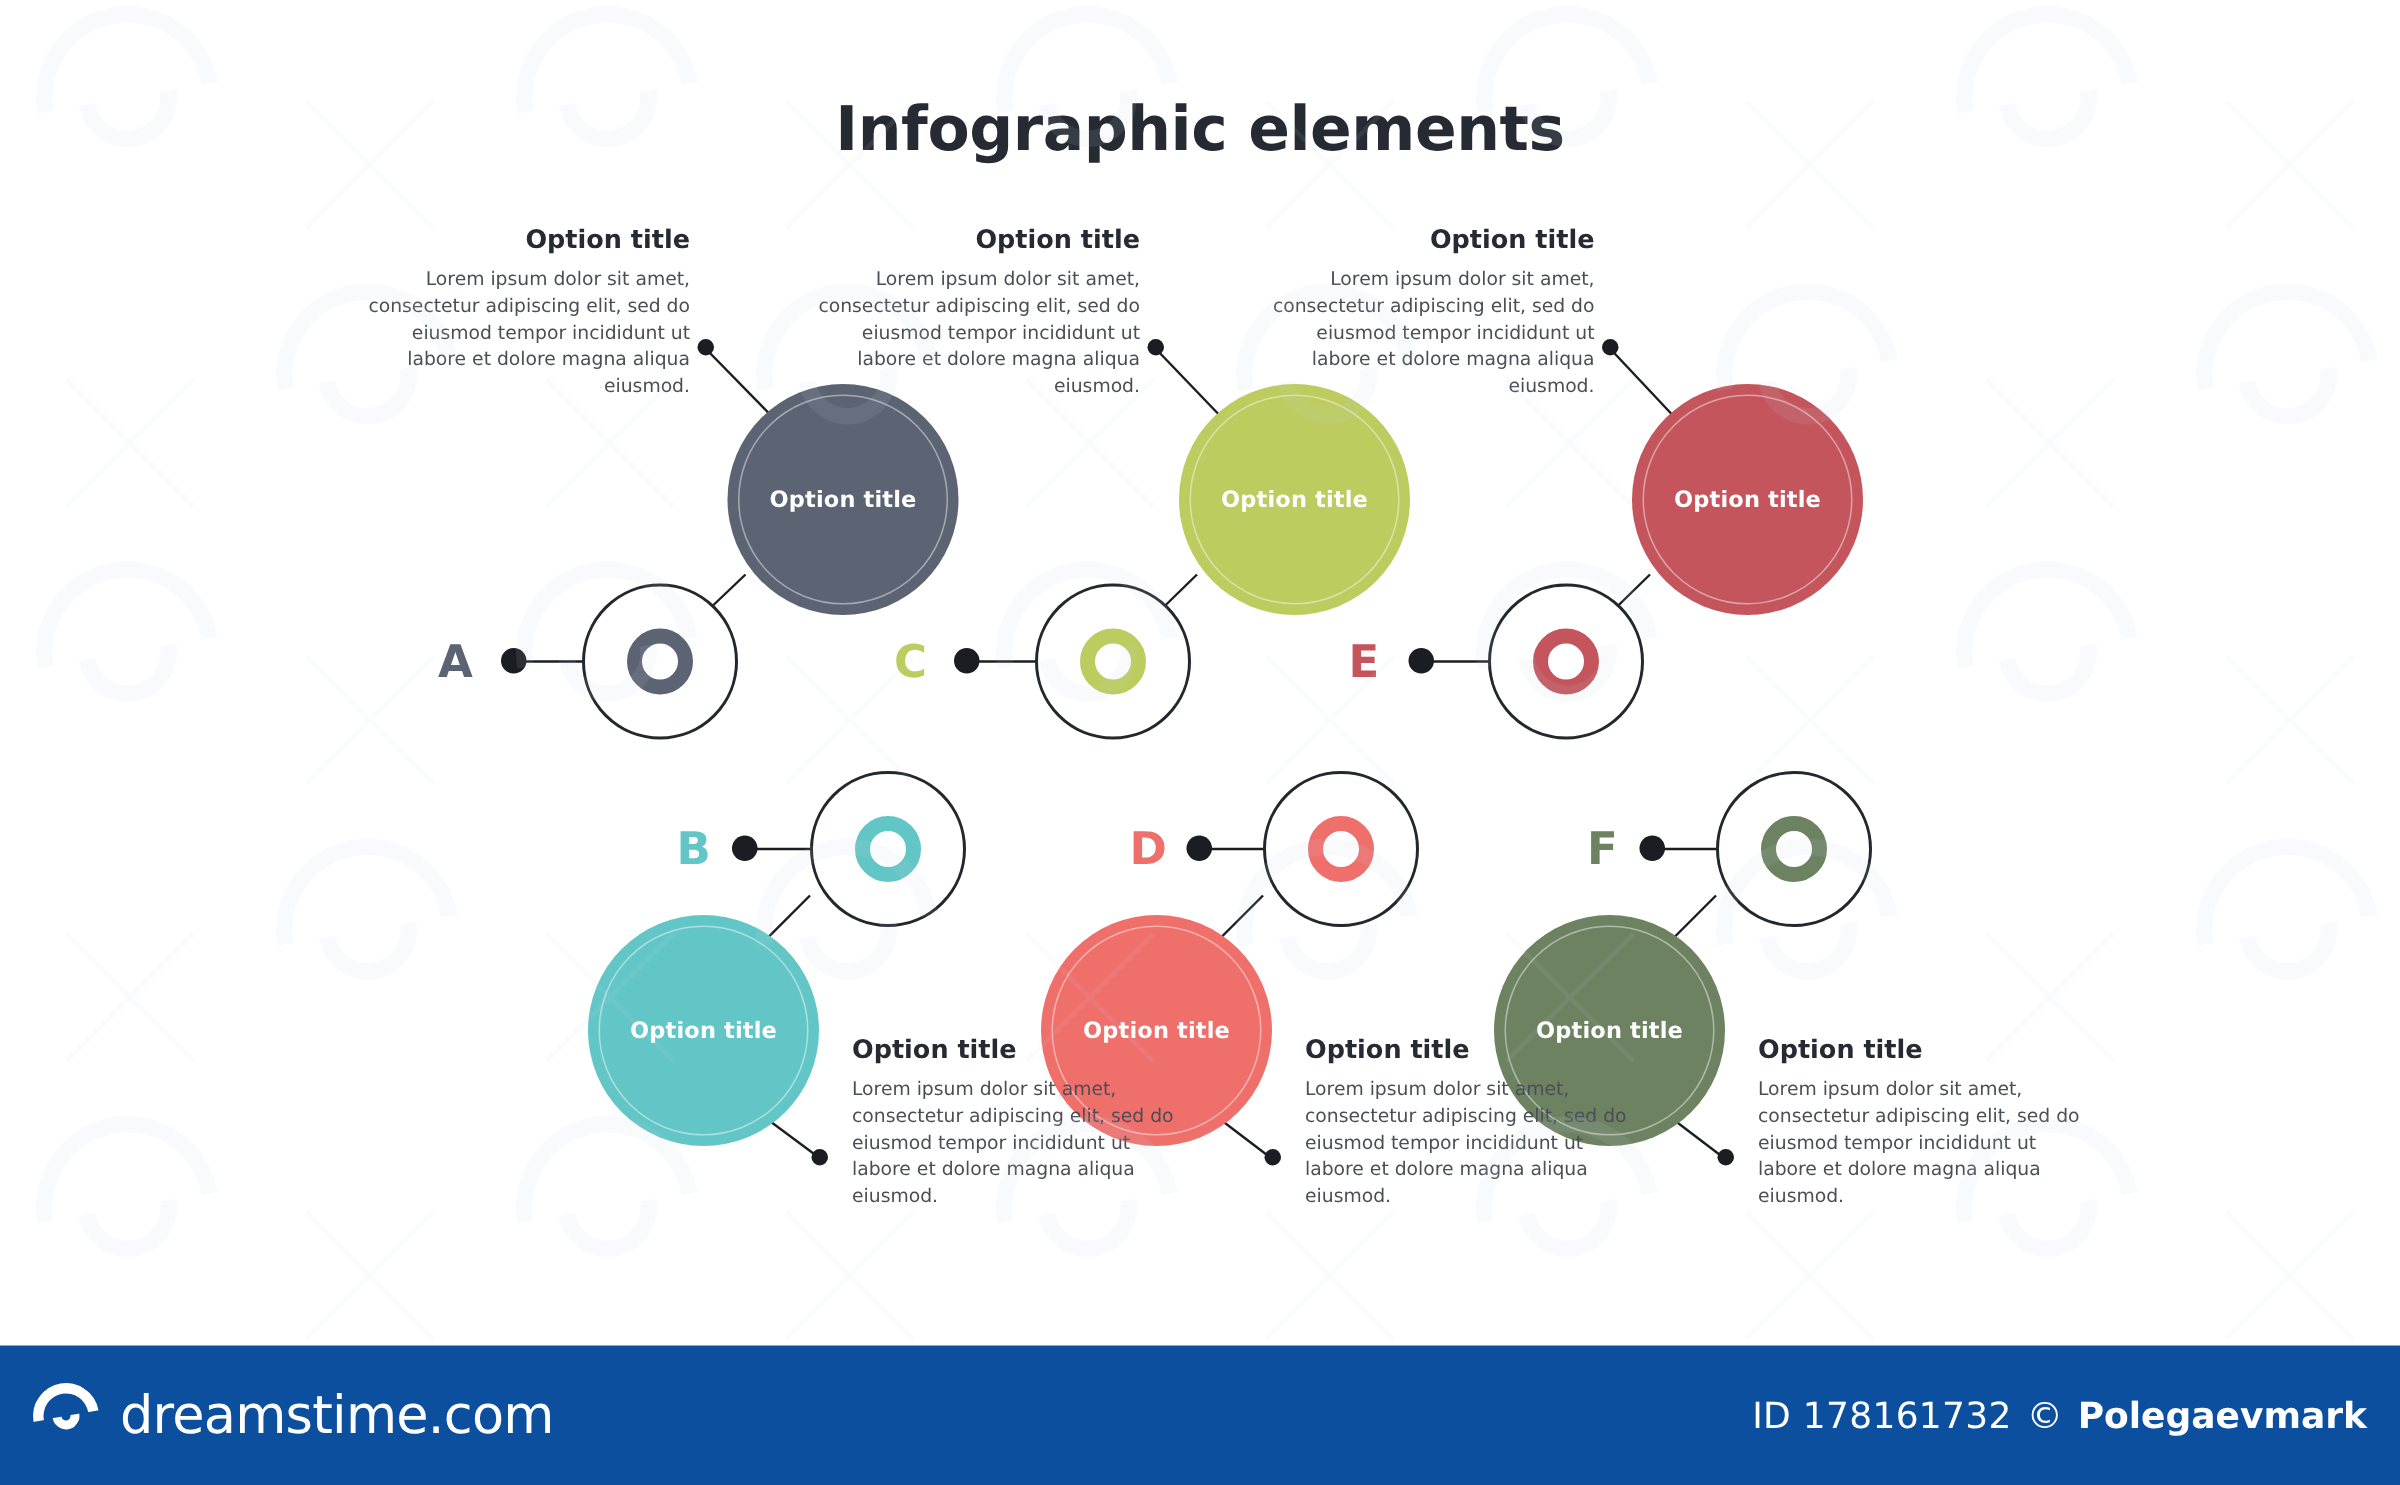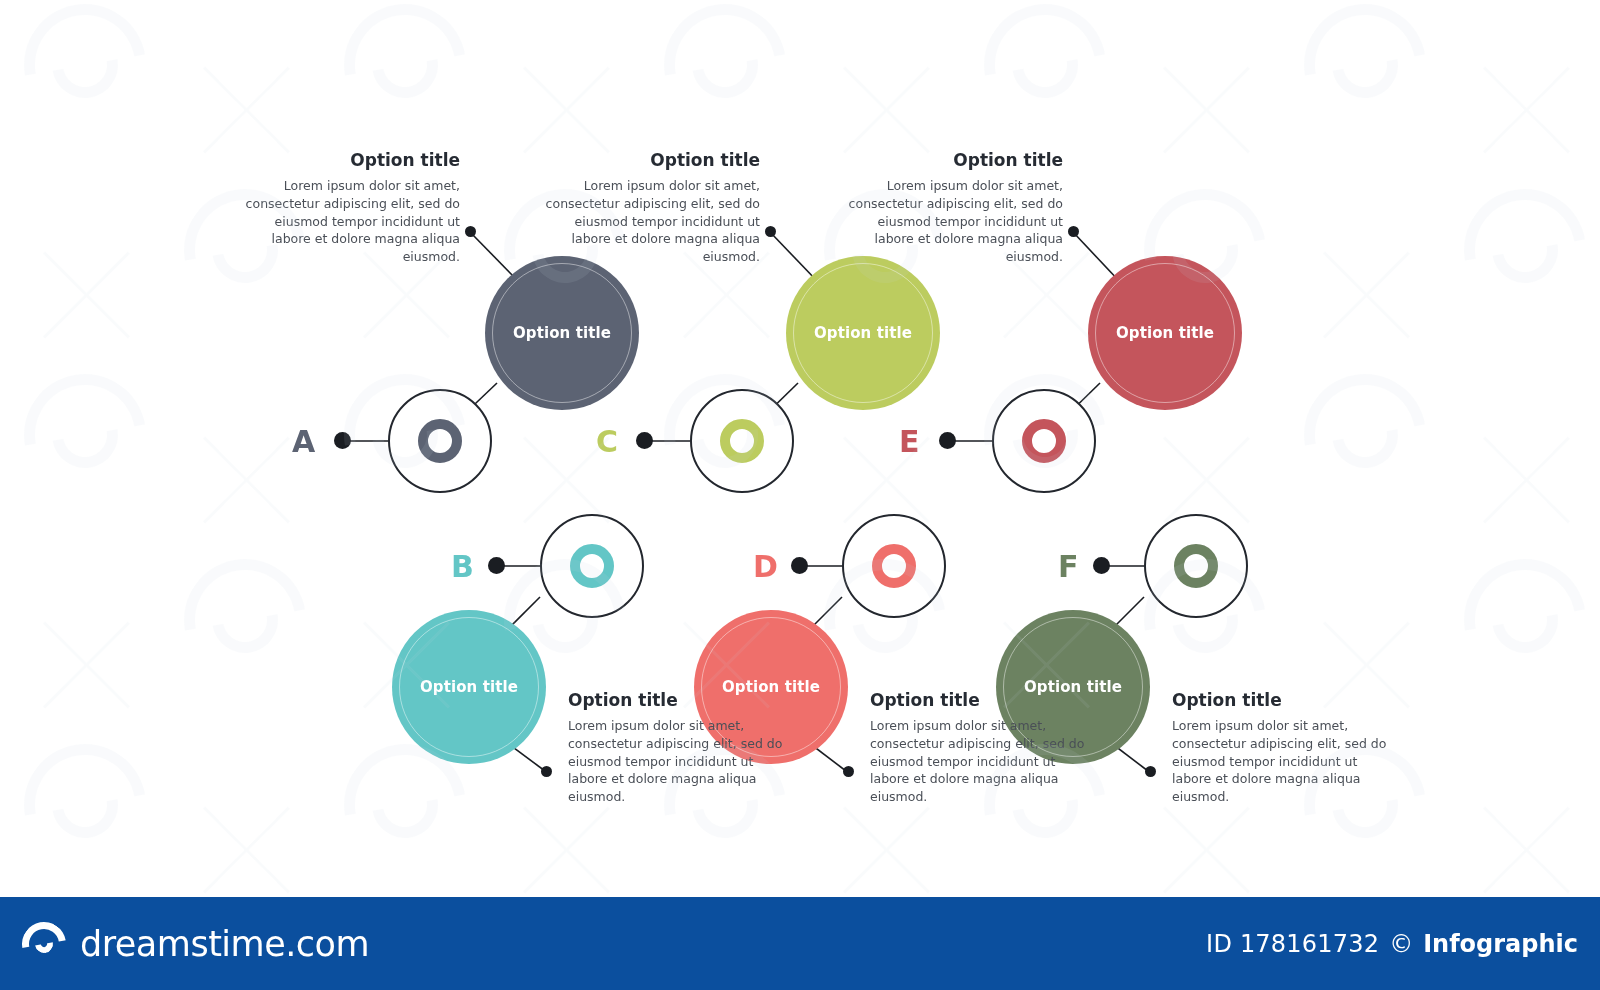--- a/index.html
+++ b/index.html
@@ -306,20 +306,21 @@
     <div class="wm-spiral" style="left:970px; top:730px;"></div>
     <div class="wm-spiral" style="left:1290px;top:730px;"></div>
 
     <div class="wm-x" style="left:185px; top:790px;"></div>
     <div class="wm-x" style="left:505px; top:790px;"></div>
     <div class="wm-x" style="left:825px; top:790px;"></div>
     <div class="wm-x" style="left:1145px;top:790px;"></div>
     <div class="wm-x" style="left:1465px;top:790px;"></div>
   </div>
 
+  <div class="main-title">Infographic elements</div>
 
   <svg class="lines" viewBox="0 0 1600 990">
 
     <line x1="470" y1="232" x2="519" y2="282" stroke="#1a1d22" stroke-width="1.6"></line>
 
     <line x1="497" y1="383" x2="455" y2="423" stroke="#1a1d22" stroke-width="1.6"></line>
 
     <line x1="343" y1="441" x2="389" y2="441" stroke="#1a1d22" stroke-width="1.6"></line>
 
     <line x1="770" y1="232" x2="818" y2="282" stroke="#1a1d22" stroke-width="1.6"></line>
@@ -453,17 +454,17 @@
     <div class="brand">
       <div class="brand-mark">
         <span class="bm-ring"></span>
         <span class="bm-ring2"></span>
       </div>
       <div class="brand-text">dreamstime.com</div>
     </div>
     <div class="footer-right">
       <span class="fid">ID 178161732</span>
       <span class="fcopy">©</span>
-      <span class="fauthor">Infographic</span>
+      <span class="fauthor">Polegaevmark</span>
     </div>
   </div>
 
 </div>
 
 </body></html>

